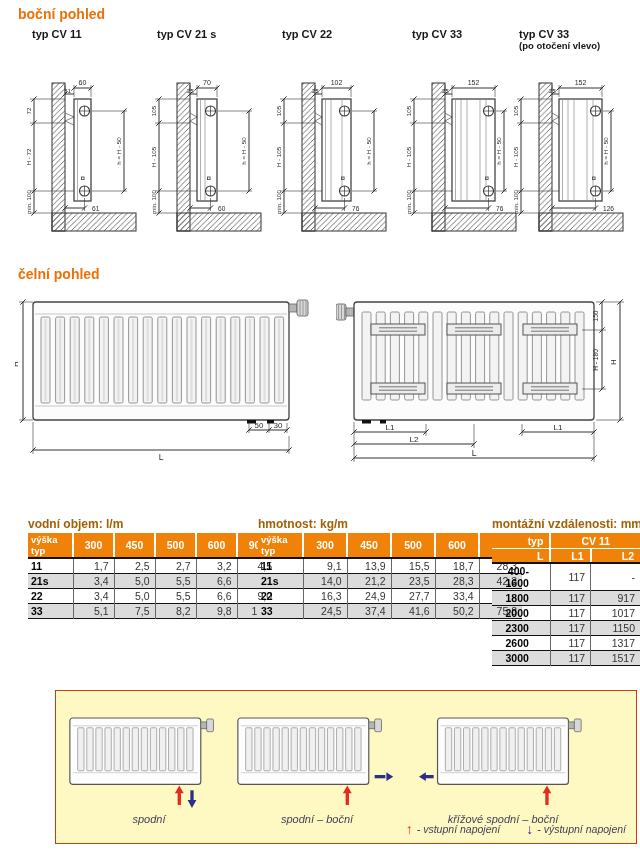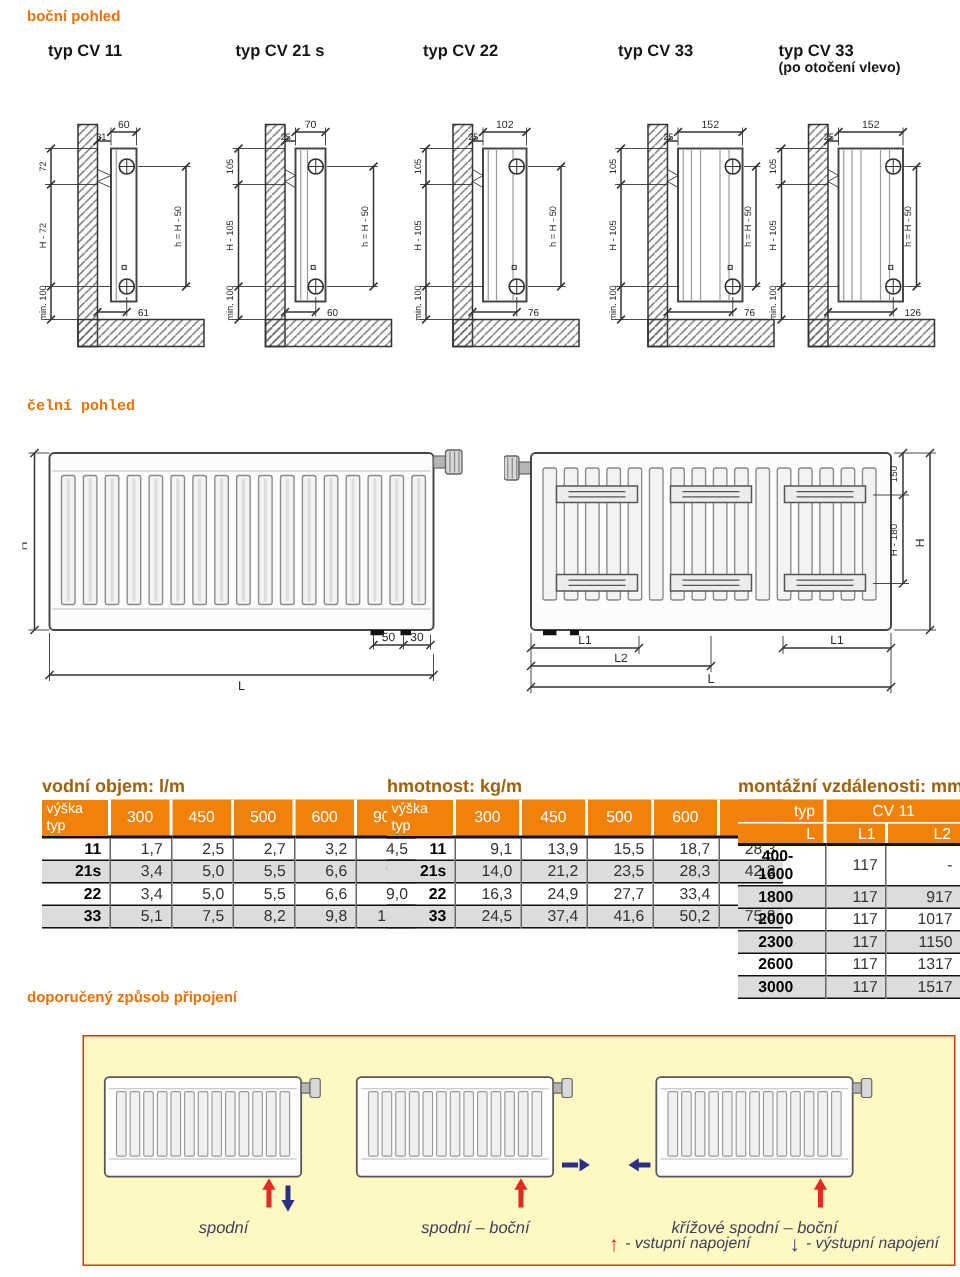--- a/index.html
+++ b/index.html
@@ -2,40 +2,40 @@
 <html style="--accent: #eb7108; --thead: #f0820a; --alt: #dcdcdc; --lbl: #3f3f58; --red: #e42a20; --blue: #2c2f86;"><head>
 <meta charset="utf-8">
 <style>
   :root{
     --accent:#eb7108; --thead:#f0820a; --alt:#dcdcdc;
     --ink:#111; --lbl:#3f3f58; --red:#e42a20; --blue:#2c2f86;
   }
   html,body{margin:0;padding:0;background:#fff;}
   body{font-family:"Liberation Sans","DejaVu Sans",sans-serif;color:var(--ink);}
   .page{position:relative;width:640px;height:851px;background:#fff;overflow:hidden;}
-  .h-orange{position:absolute;font-weight:bold;color:var(--accent);font-size:10px;white-space:nowrap;}
+  .h-orange{position:absolute;font-weight:bold;color:var(--accent);font-size:14px;white-space:nowrap;}
   .h-sub{position:absolute;font-weight:bold;color:#a16207;font-size:12px;white-space:nowrap;}
   .sv-col{position:absolute;width:126px;}
   .sv-title{font-weight:bold;font-size:11px;color:#161616;margin:0 0 0 14px;white-space:nowrap;}
   .sv-subtitle{font-weight:bold;font-size:9.5px;color:#161616;margin:0 0 0 14px;white-space:nowrap;height:11px;}
   .sv-svg{display:block;margin-top:2px;}
   svg text{fill:#2b2b2b;font-family:"Liberation Sans","DejaVu Sans",sans-serif;}
   .t6{font-size:6.2px;}.t65{font-size:6.6px;}.t7{font-size:7px;}.t8{font-size:8px;}.t85{font-size:8.5px;}
   .dl{stroke:#333;stroke-width:1;fill:none;}
   .xl{stroke:#333;stroke-width:0.6;fill:none;}
   
   .dtable{position:absolute;border-collapse:collapse;font-size:10.5px;table-layout:fixed;}
-  .dtable thead th{background:var(--thead);color:#fff;font-weight:normal;text-align:center;
+  .dtable thead th{background:var(--thead);color:#fff;font-weight:bold;text-align:center;
     border-right:2px solid #fff;border-bottom:2.5px solid #111;height:24px;padding:0 4px;}
   .dtable thead th:last-child{border-right:none;}
   .dtable tbody tr{border-bottom:1.6px solid #111;}
   .dtable tbody td{border-right:1px solid #666;text-align:right;color:#333;
     padding:1px 5px 1px 2px;height:12px;}
   .dtable tbody td:last-child{border-right:none;}
-  .dtable tbody td.rowlabel{font-weight:bold;color:#000;text-align:right;padding-left:3px;}
+  .dtable tbody td.rowlabel{font-weight:bold;color:#000;text-align:left;padding-left:3px;}
   .dtable tbody tr.alt{background:var(--alt);}
   .corner{position:relative;background:
      linear-gradient(to bottom right, rgba(0,0,0,0) calc(50% - 1px), #fff calc(50% - 1px),
         #fff calc(50% + 1px), rgba(0,0,0,0) calc(50% + 1px)), var(--thead);
      font-size:9.5px;}
   .c-top{position:absolute;top:1px;left:3px;}
   .c-bot{position:absolute;bottom:1px;left:3px;}
   .mtable thead tr:first-child th{border-bottom:1.5px solid #fff;height:15px;}
   .mtable thead tr:last-child th{height:13px;}
   .mtable thead th.num{text-align:right;padding-right:6px;}
@@ -326,21 +326,21 @@
         <line x1="103.4" y1="140.6" x2="108.6" y2="135.4" class="dl"></line>
         <text x="102.5" y="98" class="t6" text-anchor="middle" transform="rotate(-90 102.5 98)">h = H - 50</text>
         <line x1="90.5" y1="145" x2="90.5" y2="158" class="xl"></line>
         <line x1="47" y1="155" x2="90.5" y2="155" class="dl"></line>
         <line x1="44.4" y1="157.6" x2="49.6" y2="152.4" class="dl"></line>
         <line x1="87.9" y1="157.6" x2="93.1" y2="152.4" class="dl"></line>
         <text x="98" y="157.5" class="t65" text-anchor="start">126</text>
       </svg>
   </div>
 
-  <div class="h-orange" style="left:18px;top:266px;font-family:Liberation Mono, monospace;">čelní pohled</div>
+  <div class="h-orange" style="left:18px;top:266px;">čelní pohled</div>
 
   <svg style="position:absolute;left:15px;top:292px;" viewBox="0 0 300 170" width="300" height="170">
 
     <line class="xl" x1="4" y1="10" x2="18" y2="10"></line>
     <line class="xl" x1="4" y1="128" x2="18" y2="128"></line>
     <line class="dl" x1="8" y1="10" x2="8" y2="128"></line>
     <line class="dl" x1="5.3" y1="12.7" x2="10.7" y2="7.3"></line>
     <line class="dl" x1="5.3" y1="130.7" x2="10.7" y2="125.3"></line>
     <text class="t8" x="3" y="72" text-anchor="middle" transform="rotate(-90 3 72)">H</text>
 
@@ -644,21 +644,20 @@
           <td>1317</td>
         </tr>
         <tr class="alt">
           <td class="rowlabel">3000</td>
           <td>117</td>
           <td>1517</td>
         </tr>
       </tbody>
   </table>
 
-  <div class="h-orange" style="left:18px;top:660px;">doporučený způsob připojení</div>
 
   <div class="conn-box">
     <svg class="conn-item" style="left:8px;" viewBox="0 0 174 96" width="170" height="96">
         <rect x="6" y="4" width="134" height="68" rx="3" fill="#fdfdfd" stroke="#555" stroke-width="1.2"></rect>
         <line x1="9" y1="12" x2="137" y2="12" stroke="#bbb" stroke-width="0.7"></line>
         <line x1="9" y1="60" x2="137" y2="60" stroke="#bbb" stroke-width="0.7"></line>
         <rect x="14" y="14" width="6.5" height="44" rx="1" fill="#f0f0f0" stroke="#999" stroke-width="0.8"></rect>
         <rect x="23.3" y="14" width="6.5" height="44" rx="1" fill="#f0f0f0" stroke="#999" stroke-width="0.8"></rect>
         <rect x="32.6" y="14" width="6.5" height="44" rx="1" fill="#f0f0f0" stroke="#999" stroke-width="0.8"></rect>
         <rect x="41.900000000000006" y="14" width="6.5" height="44" rx="1" fill="#f0f0f0" stroke="#999" stroke-width="0.8"></rect>

